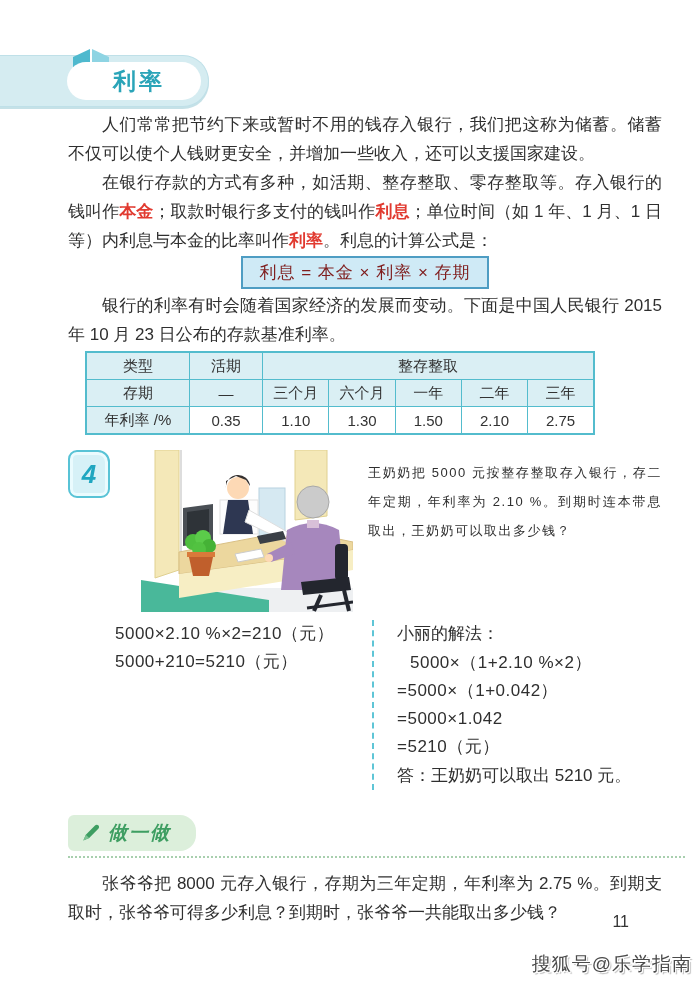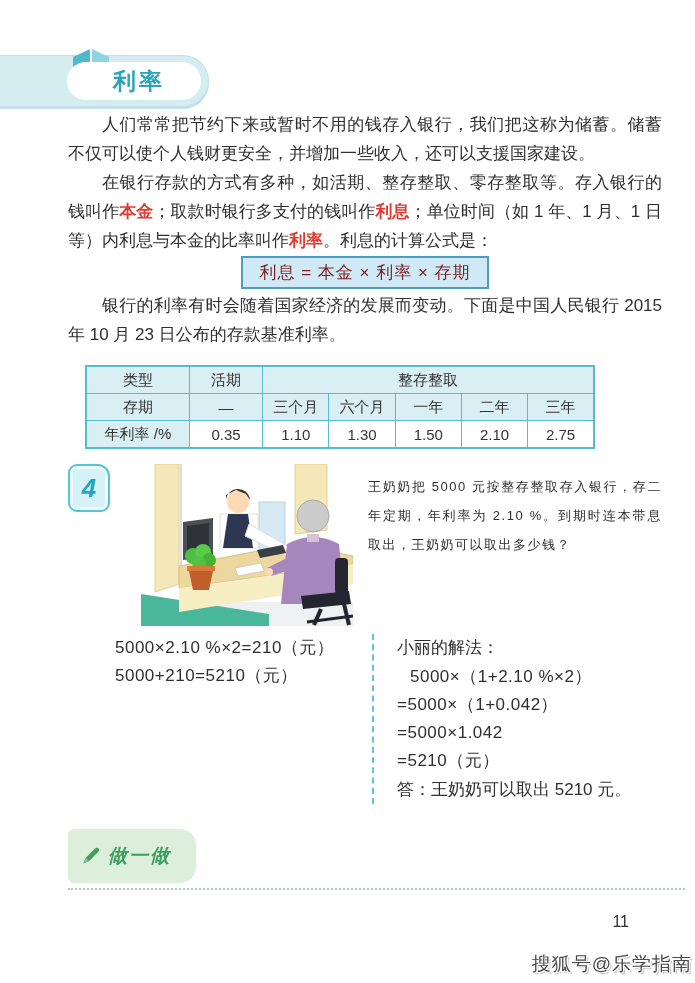--- a/index.html
+++ b/index.html
@@ -26,21 +26,21 @@
   .indent{text-indent:2em;}
   .term{color:#e13a30;font-weight:bold;}
   
   .formula-wrap{text-align:center;margin:1px 0 1px 0;height:34px;}
   .formula-box{
     display:inline-block;background:#cfeaf6;border:2px solid #4e9dc3;
     padding:3px 16px;font-size:17px;color:#7f1d1d;letter-spacing:1px;
   }
   
   .rate-table{
-    border-collapse:collapse;margin:16px 0 0 17px;width:510px;table-layout:fixed;
+    border-collapse:collapse;margin:2px 0 0 17px;width:510px;table-layout:fixed;
     border:2px solid #53bccd;font-size:15px;color:#333;
   }
   .rate-table td{border:1px solid #53bccd;text-align:center;height:26px;padding:0 2px;background:#fff;}
   .rate-table tr.r1 td, .rate-table tr.r2 td{background:#daeff4;}
   .rate-table tr.r3 td:first-child{background:#daeff4;}
   .col-type{width:103px;} .col-demand{width:73px;} .col-fix{width:66px;}
   
   .example{display:flex;margin-top:15px;align-items:flex-start;}
   .ex-badge{
     width:38px;height:44px;background:#d6f1f7;border:2px solid #58c3d6;
@@ -57,21 +57,21 @@
   .solutions{display:flex;margin-top:8px;min-height:168px;}
   .sol{font-size:17px;line-height:28px;}
   .sol-left{width:304px;padding-left:47px;box-sizing:border-box;}
   .sol-right{flex:1;border-left:2px dashed #5ec5d6;padding-left:23px;}
   .sol-title{margin-bottom:1px;}
   .eqs .eq{letter-spacing:.5px;}
   .sol-right .eqs .eq:first-child{padding-left:13px;}
   .answer{margin-top:1px;}
   
   .practice-header{
-    margin-top:25px;width:128px;height:54px;background:#dcefdb;
+    margin-top:25px;width:128px;height:36px;background:#dcefdb;
     border-radius:6px 16px 16px 6px;display:flex;align-items:center;gap:8px;
     padding-left:12px;box-sizing:border-box;
   }
   .practice-title{font-size:19px;font-weight:bold;color:#3e9e62;letter-spacing:2px;font-style:italic;}
   .dotted-divider{border-bottom:2px dotted #a8cfae;margin:4px -23px 0 0;height:1px;}
   .practice-text{margin-top:11px;}
   
   .page-number{position:absolute;right:66px;top:913px;font-size:16px;color:#333;}
   .watermark{
     position:absolute;right:3px;bottom:6px;font-size:19px;font-weight:normal;color:#4a4a4a;
@@ -219,18 +219,19 @@
     </div>
 
     <div class="practice-header">
       <svg width="20" height="20" viewBox="0 0 24 24">
         <path d="M4 21 L7 14 L18 3 C19 1.8 21.2 1.8 22.2 3 C23.2 4.2 23 6 22 7 L11 18 Z" fill="#3e9e62"></path>
         <polygon points="4,21 7,14 11,18" fill="#7cc394"></polygon>
       </svg>
       <span class="practice-title">做一做</span>
     </div>
     <div class="dotted-divider"></div>
+    <p class="para indent practice-text">张爷爷把 8000 元存入银行，存期为三年定期，年利率为 2.75 %。到期支取时，张爷爷可得多少利息？到期时，张爷爷一共能取出多少钱？</p>
 
   </div>
 
   <div class="page-number">11</div>
   <div class="watermark">搜狐号@乐学指南</div>
 </div>
 
 </body></html>

